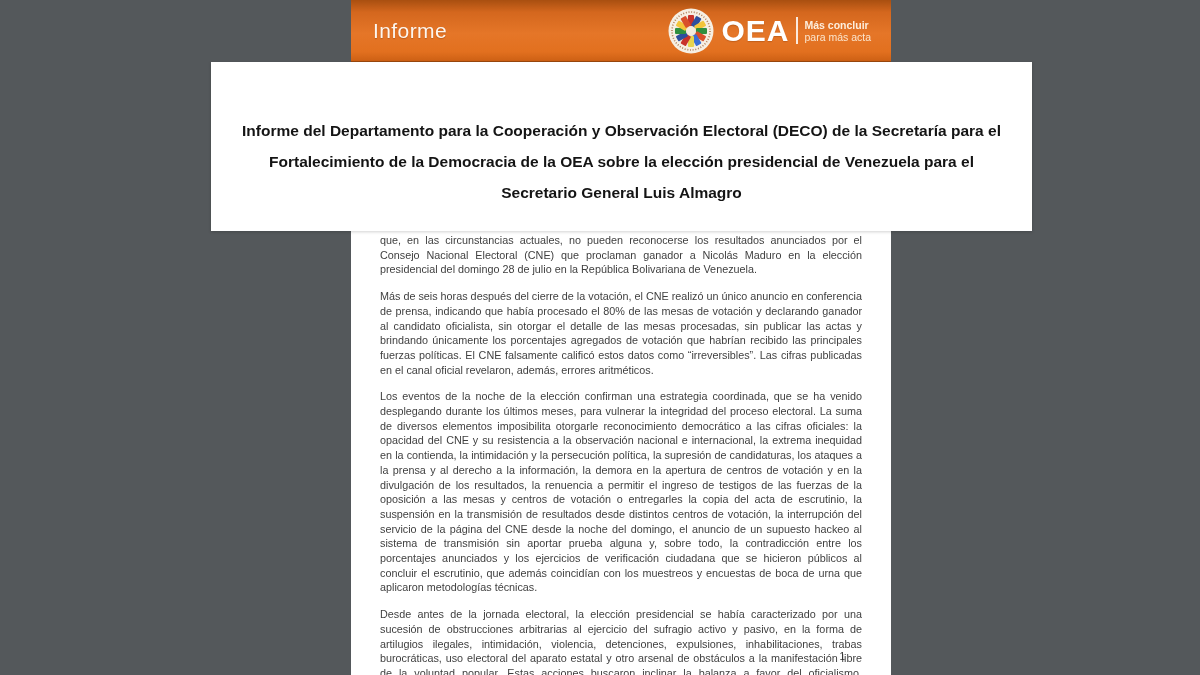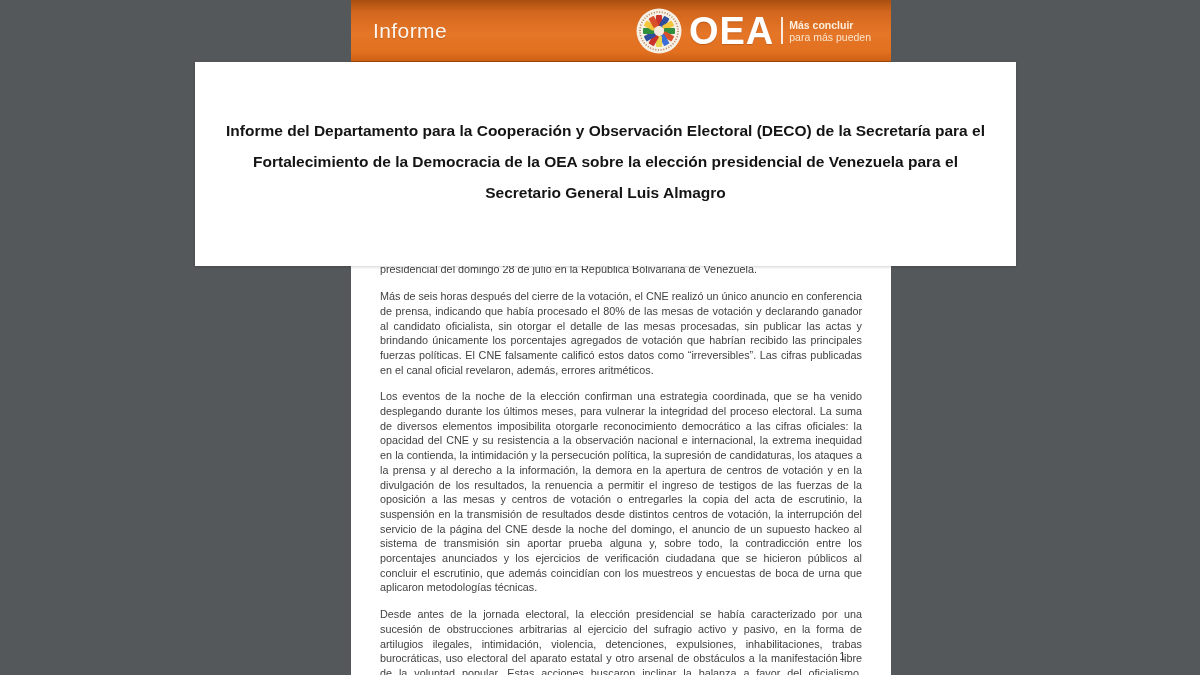--- a/index.html
+++ b/index.html
@@ -22,32 +22,32 @@
     position:absolute; left:22px; top:50%; transform:translateY(-50%);
     color:#fdf6ef; font-size:21px; letter-spacing:0.4px;
     text-shadow:0 1px 1px rgba(120,50,0,0.35);
   }
   .logo {
     position:absolute; right:20px; top:50%; transform:translateY(-50%);
     display:flex; align-items:center;
   }
   .seal { display:block; width:46px; height:46px; margin-right:7px; }
   .acronym {
-    color:#ffffff; font-weight:700; font-size:38px; letter-spacing:1px;
+    color:#ffffff; font-weight:700; font-size:30px; letter-spacing:1px;
     line-height:1; text-shadow:0 1px 1px rgba(120,50,0,0.3);
   }
   .logo-sep {
     width:2px; height:27px; background:rgba(255,255,255,0.85);
     margin:0 6px 0 7px;
   }
   .tagline { display:flex; flex-direction:column; line-height:12px; }
   .tagline-1 { color:#fdeedd; font-size:10.5px; font-weight:700; }
   .tagline-2 { color:#fbe5cd; font-size:10.5px; font-weight:400; }
   .overlay {
-    position:absolute; left:195px; top:62px; width:821px; height:204px;
+    position:absolute; left:211px; top:62px; width:821px; height:169px;
     background:#ffffff; box-shadow:0 1px 3px rgba(0,0,0,0.18);
   }
   .overlay h1 {
     margin:53px 30px 0 30px; text-align:center;
     font-size:15.5px; line-height:31px; font-weight:700; color:#141414;
   }
   .doc-body {
     position:absolute; left:29px; right:29px; top:233px;
     color:#3f3f3f; font-size:10.8px; line-height:14.7px; text-align:justify;
   }
@@ -85,21 +85,21 @@
             <rect x="20" y="7" width="6" height="11" rx="1" fill="#2f8f3f" transform="rotate(270 23 23)"></rect>
             <rect x="20" y="7" width="6" height="11" rx="1" fill="#f3c53a" transform="rotate(300 23 23)"></rect>
             <rect x="20" y="7" width="6" height="11" rx="1" fill="#d94f2a" transform="rotate(330 23 23)"></rect>
             <circle cx="23" cy="23" r="4" fill="#f3ecdd"></circle>
           </g>
         </svg>
         <span class="acronym">OEA</span>
         <span class="logo-sep"></span>
         <span class="tagline">
           <span class="tagline-1">Más concluir</span>
-          <span class="tagline-2">para más pueden</span>
+          <span class="tagline-2">para más acta</span>
         </span>
       </div>
     </div>
 
     <div class="doc-body">
       <p>que, en las circunstancias actuales, no pueden reconocerse los resultados anunciados por el Consejo Nacional Electoral (CNE) que proclaman ganador a Nicolás Maduro en la elección presidencial del domingo 28 de julio en la República Bolivariana de Venezuela.</p>
       <p>Más de seis horas después del cierre de la votación, el CNE realizó un único anuncio en conferencia de prensa, indicando que había procesado el 80% de las mesas de votación y declarando ganador al candidato oficialista, sin otorgar el detalle de las mesas procesadas, sin publicar las actas y brindando únicamente los porcentajes agregados de votación que habrían recibido las principales fuerzas políticas. El CNE falsamente calificó estos datos como “irreversibles”. Las cifras publicadas en el canal oficial revelaron, además, errores aritméticos.</p>
       <p>Los eventos de la noche de la elección confirman una estrategia coordinada, que se ha venido desplegando durante los últimos meses, para vulnerar la integridad del proceso electoral. La suma de diversos elementos imposibilita otorgarle reconocimiento democrático a las cifras oficiales: la opacidad del CNE y su resistencia a la observación nacional e internacional, la extrema inequidad en la contienda, la intimidación y la persecución política, la supresión de candidaturas, los ataques a la prensa y al derecho a la información, la demora en la apertura de centros de votación y en la divulgación de los resultados, la renuencia a permitir el ingreso de testigos de las fuerzas de la oposición a las mesas y centros de votación o entregarles la copia del acta de escrutinio, la suspensión en la transmisión de resultados desde distintos centros de votación, la interrupción del servicio de la página del CNE desde la noche del domingo, el anuncio de un supuesto hackeo al sistema de transmisión sin aportar prueba alguna y, sobre todo, la contradicción entre los porcentajes anunciados y los ejercicios de verificación ciudadana que se hicieron públicos al concluir el escrutinio, que además coincidían con los muestreos y encuestas de boca de urna que aplicaron metodologías técnicas.</p>
       <p>Desde antes de la jornada electoral, la elección presidencial se había caracterizado por una sucesión de obstrucciones arbitrarias al ejercicio del sufragio activo y pasivo, en la forma de artilugios ilegales, intimidación, violencia, detenciones, expulsiones, inhabilitaciones, trabas burocráticas, uso electoral del aparato estatal y otro arsenal de obstáculos a la manifestación libre de la voluntad popular. Estas acciones buscaron inclinar la balanza a favor del oficialismo, desalentar y amedrentar a la oposición,</p>
     </div>

